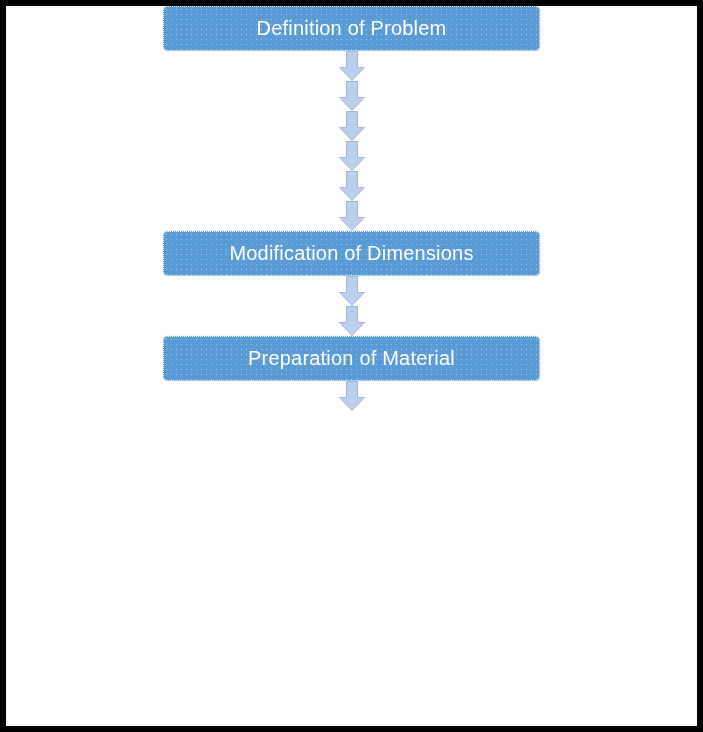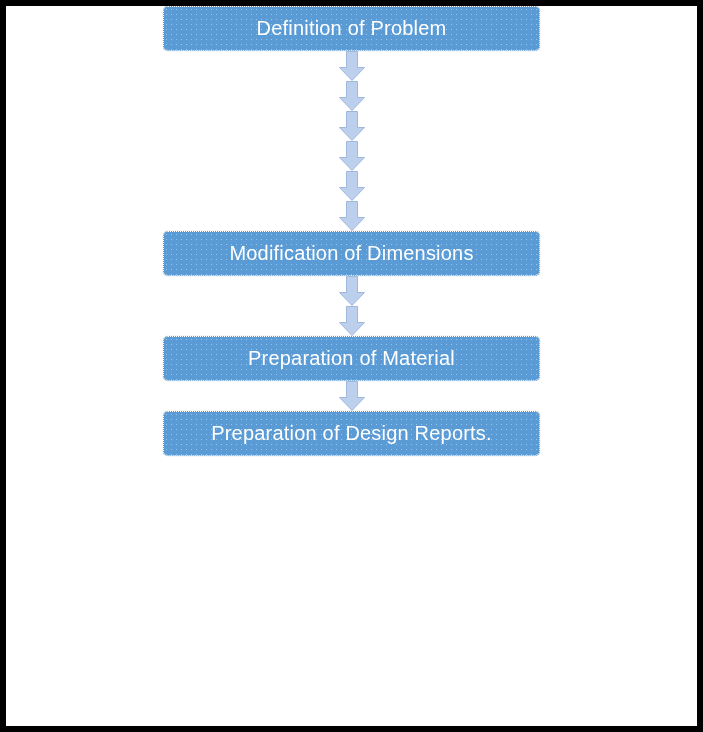--- a/index.html
+++ b/index.html
@@ -123,17 +123,14 @@
   <div class="step-box">
     <span class="step-label">Preparation of Material</span>
   </div>
 
   <div class="arrow-slot">
     <svg width="26" height="30" viewBox="0 0 26 30">
         <polygon points="7.5,0.5 18.5,0.5 18.5,16.5 25.5,16.5 13,29.5 0.5,16.5 7.5,16.5" fill="#bcd0ee" stroke="#9fb6dd" stroke-width="1"></polygon>
       </svg>
   </div>
 
-  <div class="step-box">
-    <span class="step-label">Preparation of Design Reports.</span>
-  </div>
 
 </div>
 
 </body></html>

